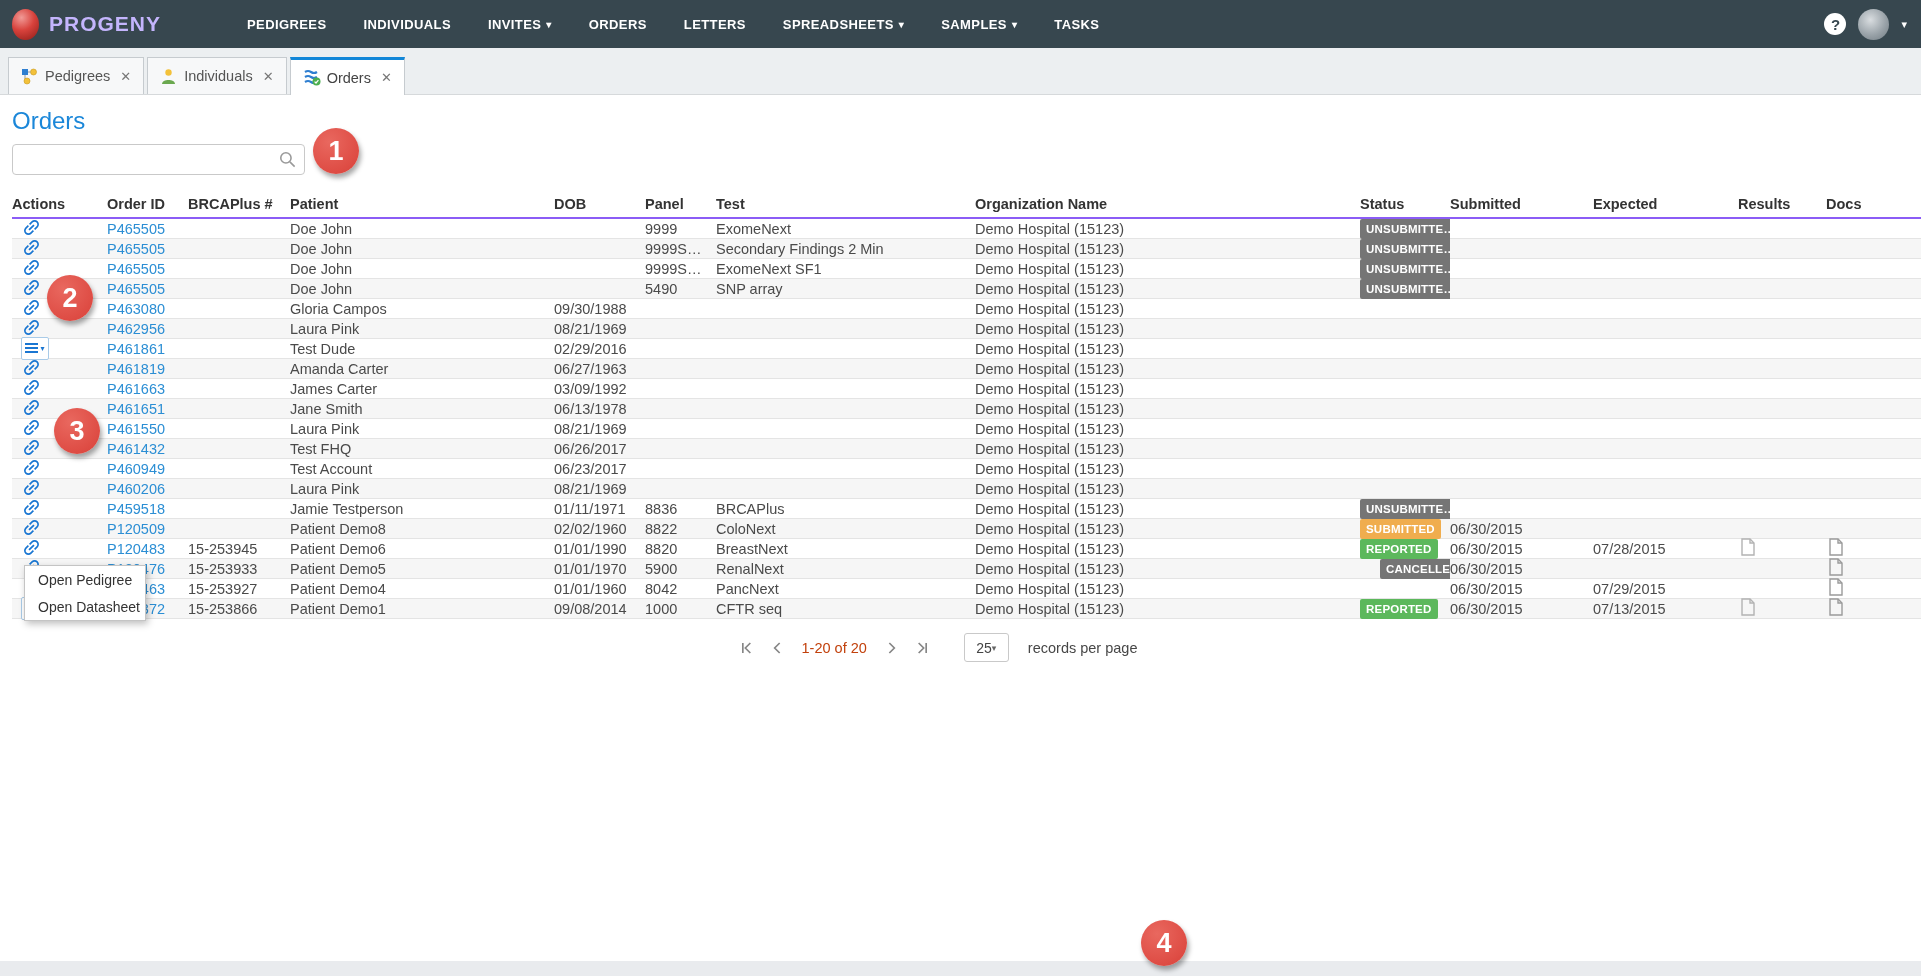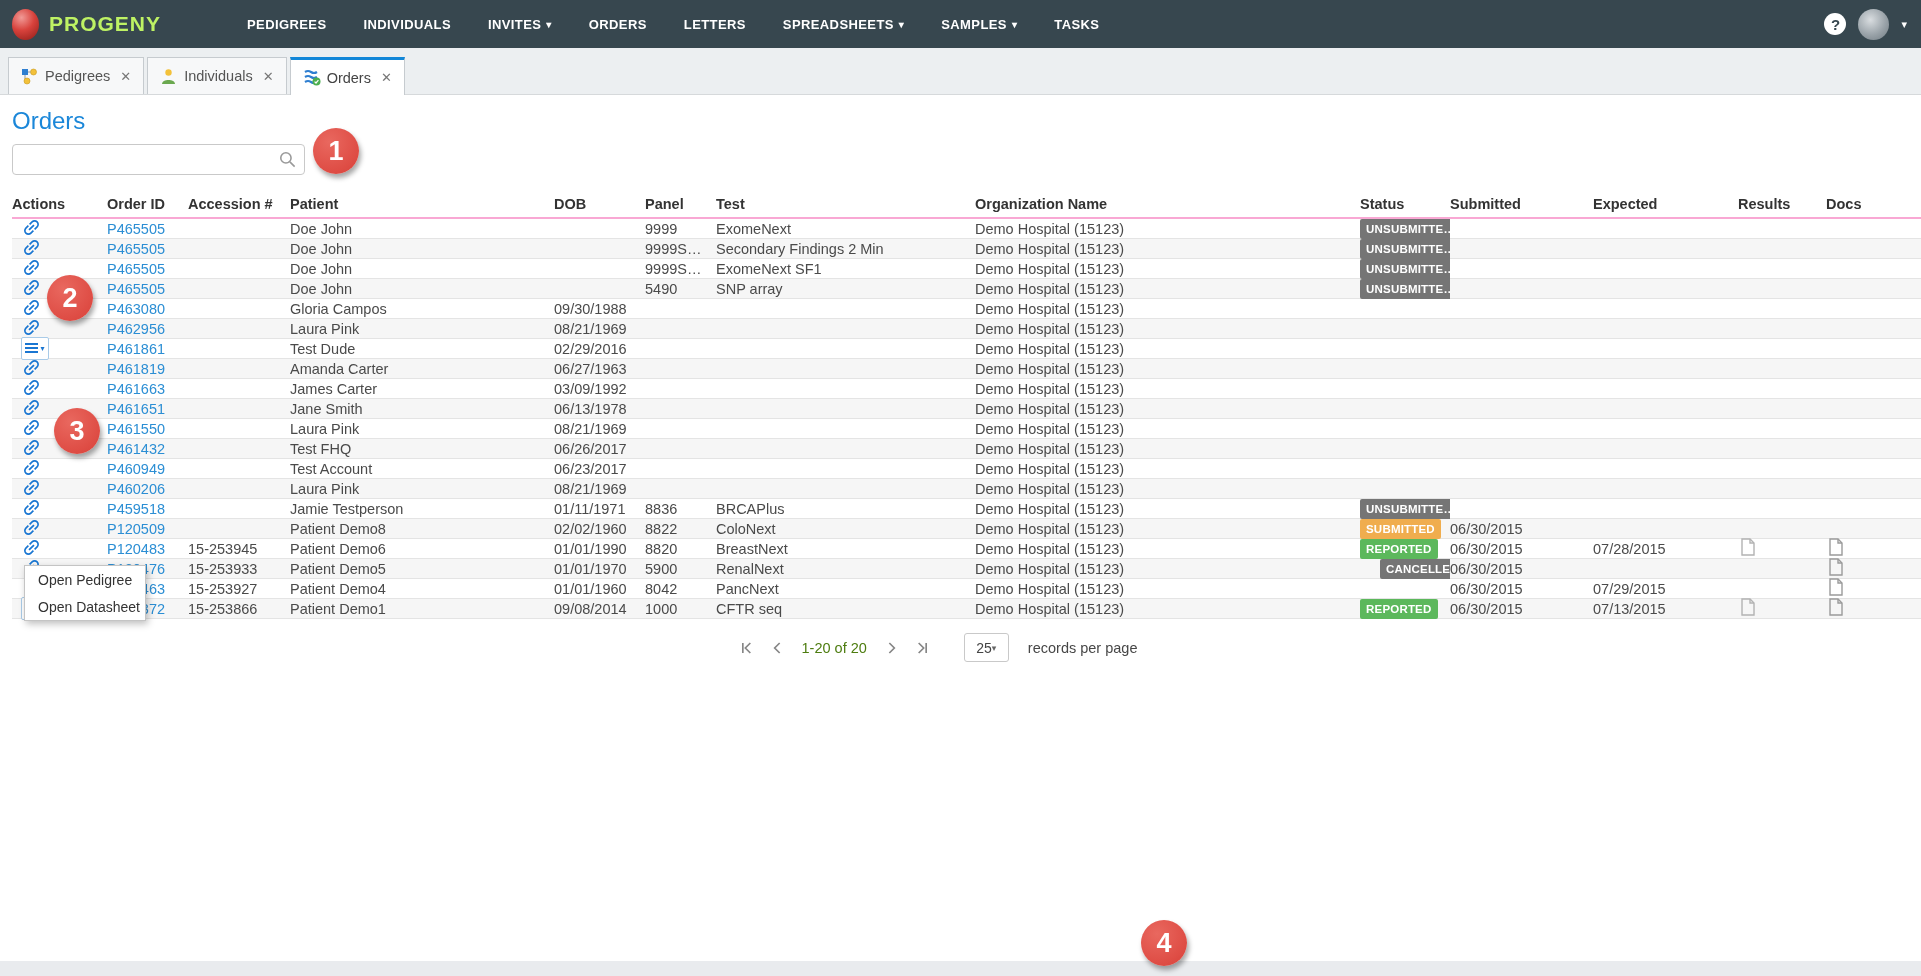--- a/index.html
+++ b/index.html
@@ -4,21 +4,21 @@
 <style>
   * { box-sizing: border-box; margin: 0; padding: 0; }
   html,body { width:1921px; height:976px; overflow:hidden; background:#fff;
     font-family:"Liberation Sans", sans-serif; color:#444; }
 
   
   .topnav { height:48px; background:#37474f; display:flex; align-items:center; position:relative; }
   .brand { display:flex; align-items:center; margin-left:12px; }
   .logo-sphere { width:27px; height:31px; border-radius:50%;
     background:radial-gradient(circle at 35% 28%, #f19a96 0%, #d8423c 45%, #8e1b16 100%); }
-  .brand-name { color:#bef264; font-size:21px; font-weight:bold; letter-spacing:1px; margin-left:10px;text-align:center; }
+  .brand-name { color:#c4b5fd; font-size:21px; font-weight:bold; letter-spacing:1px; margin-left:10px;text-align:center; }
   .nav-items { display:flex; align-items:center; gap:37px; margin-left:86px; }
   .nav-item { color:#fff; font-size:13px; font-weight:bold; letter-spacing:.4px; cursor:pointer; display:flex; align-items:center; gap:5px; }
   .nav-caret { font-size:10px; color:#fff; }
   .nav-right { position:absolute; right:14px; top:0; height:48px; display:flex; align-items:center; gap:12px; }
   .help-icon { width:22px; height:22px; border-radius:50%; background:#fff; color:#37474f;
     font-weight:bold; font-size:15px; display:flex; align-items:center; justify-content:center; }
   .avatar { width:31px; height:31px; border-radius:50%;
     background:radial-gradient(circle at 40% 35%, #d9dde0 0%, #9aa3a9 55%, #6f7a81 100%); }
   .user-caret { color:#fff; font-size:11px; }
 
@@ -33,21 +33,21 @@
 
   
   .content { padding:0 0 0 12px; position:relative; }
   .page-title { color:#1b87d9; font-size:24px; margin-top:12px; font-weight:normal; }
   .search-wrap { position:relative; width:293px; margin-top:9px; }
   .search-input { width:293px; height:31px; border:1px solid #c9c9c9; border-radius:4px; padding:0 32px 0 10px; font-size:14px; outline:none; }
   .search-icon { position:absolute; right:8px; top:6px; }
 
   
   .grid { display:grid; grid-template-columns:95px 81px 102px 264px 91px 71px 259px 385px 90px 143px 145px 88px 1fr; align-items:center; }
-  .thead { margin-top:15px; height:29px; border-bottom:2px solid #f9a8d4; font-weight:bold; font-size:14.5px; color:#333; }
+  .thead { margin-top:15px; height:29px; border-bottom:2px solid #8b5cf6; font-weight:bold; font-size:14.5px; color:#333; }
   .trow { height:20px; border-bottom:1px solid #e4e4e4; font-size:14.5px; color:#4a4a4a; }
   .trow.alt { background:#f6f6f6; }
   .cell { overflow:hidden; white-space:nowrap; }
   .order-link { color:#2b8ed4; cursor:pointer; text-decoration:none; }
   .link-icon { margin-left:9px; display:inline-flex; }
   .menu-btn { margin-left:9px; width:28px; height:23px; border:1px solid #a9cbe8; background:#fff; border-radius:2px;
     display:inline-flex; align-items:center; justify-content:center; gap:2px; cursor:pointer; }
   .menu-bars { display:inline-block; width:13px; height:11px;
     background:linear-gradient(#1976d2 2.5px, transparent 2.5px, transparent 4px, #1976d2 4px, #1976d2 6.5px, transparent 6.5px, transparent 8px, #1976d2 8px, #1976d2 10.5px, transparent 10.5px); }
   .menu-caret { color:#1976d2; font-size:8px; }
@@ -56,21 +56,21 @@
   .doc-icon { display:inline-flex; margin-left:2px; }
 
   
   .context-menu { position:absolute; left:24px; top:458px; width:122px; background:#fff;
     border:1px solid #c4c4c4; box-shadow:2px 3px 7px rgba(0,0,0,.25); z-index:40; }
   .context-item { height:27px; display:flex; align-items:center; padding-left:13px; font-size:14px; color:#333; cursor:pointer; }
 
   
   .pagination { margin-top:14px; display:flex; align-items:center; justify-content:center; gap:9px; transform:translateX(-30px); }
   .pg-btn { width:22px; height:22px; display:flex; align-items:center; justify-content:center; cursor:pointer; }
-  .pg-range { font-size:14.5px; color:#4d7c0f; margin:0 4px; }
+  .pg-range { font-size:14.5px; color:#c2410c; margin:0 4px; }
   .page-size { margin-left:22px; width:45px; height:29px; border:1px solid #c9c9c9; border-radius:3px; background:#fff;
     display:flex; align-items:center; justify-content:center; font-size:14px; color:#444; cursor:pointer; }
   .page-size .menu-caret2 { font-size:9px; color:#666; }
   .records-label { font-size:14.5px; color:#474747; margin-left:10px; }
 
   .footer-strip { position:absolute; left:0; bottom:0; width:100%; height:15px; background:#e9ebee; }
 
   
   .ann-badge { position:absolute; width:46px; height:46px; border-radius:50%; z-index:60;
     background:radial-gradient(circle at 35% 30%, #e9685f 0%, #de4c44 70%, #d4423a 100%);
@@ -163,21 +163,21 @@
       <svg width="19" height="19" viewBox="0 0 24 24" fill="none" stroke="#9a9a9a" stroke-width="2">
         <circle cx="10" cy="10" r="6.5"></circle>
           <line x1="15" y1="15" x2="21" y2="21"></line>
       </svg>
     </span>
   </div>
 
   <div class="grid thead" id="thead">
       <div class="cell">Actions</div>
       <div class="cell">Order ID</div>
-      <div class="cell">Accession #</div>
+      <div class="cell">BRCAPlus #</div>
       <div class="cell">Patient</div>
       <div class="cell">DOB</div>
       <div class="cell">Panel</div>
       <div class="cell">Test</div>
       <div class="cell">Organization Name</div>
       <div class="cell">Status</div>
       <div class="cell">Submitted</div>
       <div class="cell">Expected</div>
       <div class="cell">Results</div>
       <div class="cell">Docs</div>

